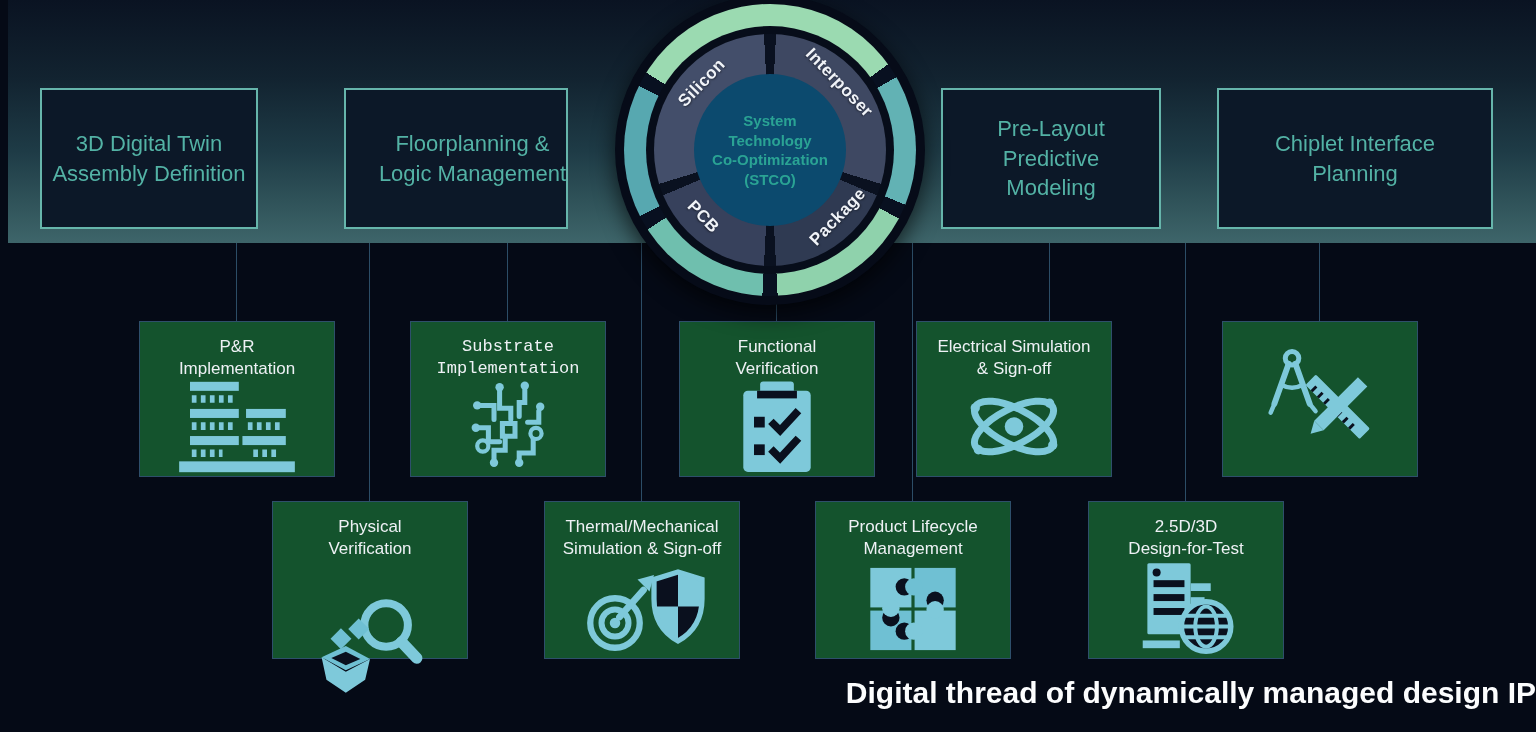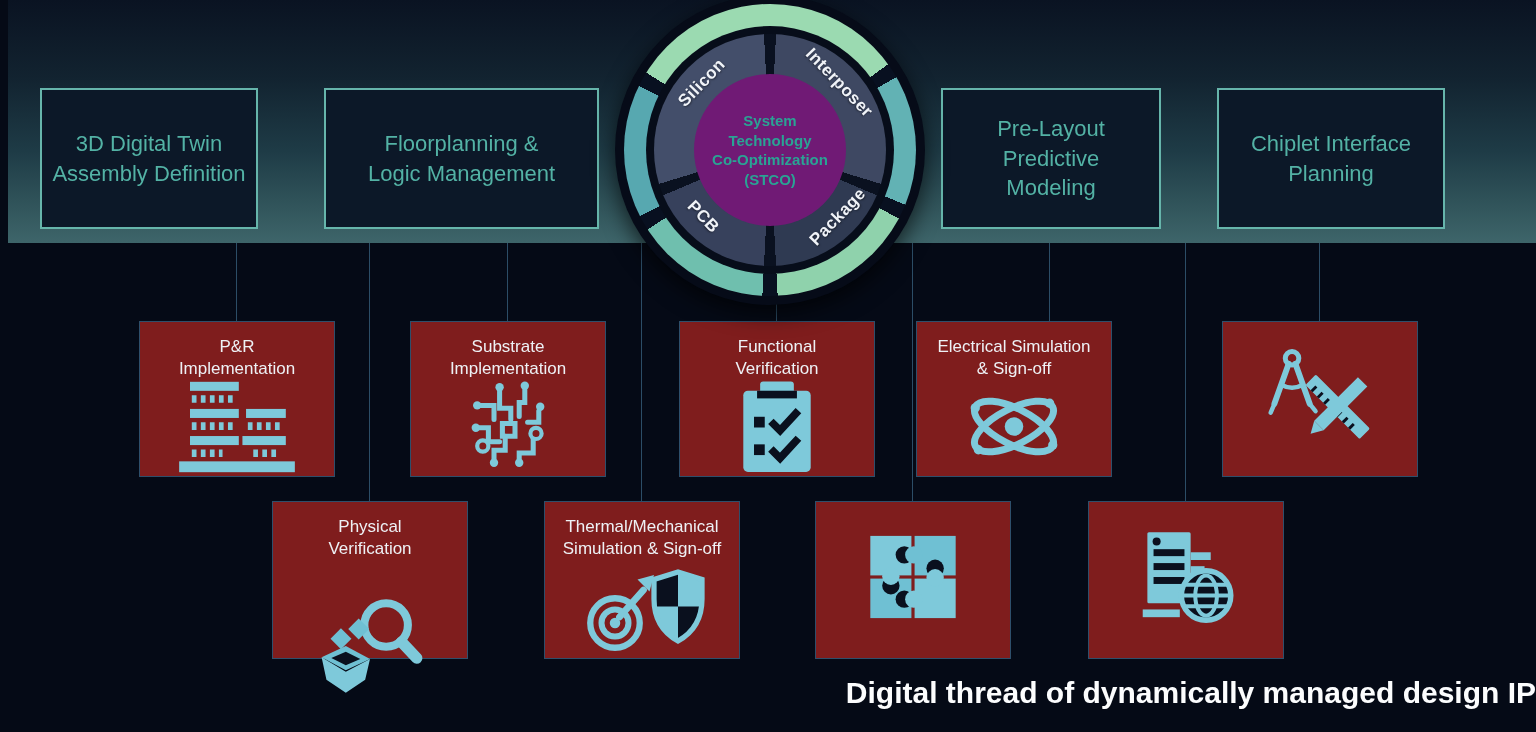--- a/index.html
+++ b/index.html
@@ -16,23 +16,23 @@
   }
   
   .stage-box {
     position:absolute; top:88px; height:141px; z-index:2;
     background:#0c1828; border:2px solid #66b5ab;
     display:flex; align-items:center; justify-content:center;
     text-align:center; color:#53b2a5; font-size:22px; line-height:1.35;
     white-space:pre-line;
   }
   .stage-1 { left:40px;   width:218px; }
-  .stage-2 { left:324px;  width:275px; }
+  .stage-2 { left:344px;  width:224px;justify-content:flex-end; }
   .stage-3 { left:941px;  width:220px; }
-  .stage-4 { left:1217px; width:228px; }
+  .stage-4 { left:1217px; width:276px; }
   
   .vline { position:absolute; top:243px; width:1px; background:#2c4d66; z-index:1; }
   
   .wheel { position:absolute; left:615px; top:-5px; width:310px; height:310px; z-index:3; }
   .wheel .halo   { position:absolute; inset:0; border-radius:50%; background:#060b18;
                    box-shadow:0 8px 22px rgba(0,0,0,.65); }
   .wheel .ring   { position:absolute; inset:9px; border-radius:50%;
     background:conic-gradient(from -58deg,
       #9bdab1 0deg 112deg, #081020 112deg 118deg,
       #62b2b4 118deg 170deg, #081020 170deg 176deg,
@@ -41,46 +41,46 @@
       #57a8b0 301deg 354deg, #081020 354deg 360deg); }
   .wheel .ring-hole { position:absolute; inset:31px; border-radius:50%; background:#070d1a; }
   .wheel .slate  { position:absolute; inset:39px; border-radius:50%;
     background:conic-gradient(from 0deg,
       #0a1120 0deg 3deg,   #3e4862 3deg 107deg,
       #0a1120 107deg 113deg, #2f3a52 113deg 177deg,
       #0a1120 177deg 183deg, #37415c 183deg 247deg,
       #0a1120 247deg 253deg, #434e6a 253deg 357deg,
       #0a1120 357deg 360deg); }
   .wheel .hub {
-    position:absolute; inset:79px; border-radius:50%; background:#701a75;
+    position:absolute; inset:79px; border-radius:50%; background:#0c4a6e;
     display:flex; align-items:center; justify-content:center; text-align:center;
     color:#2aa394; font-weight:bold; font-size:15px; line-height:1.3; white-space:pre-line;
   }
   .seg-label {
     position:absolute; color:#f0f3f8; font-weight:bold; font-size:17px;
     letter-spacing:.5px; text-shadow:0 1px 2px rgba(0,0,0,.5); z-index:4;
   }
   .seg-silicon    { left:87px;  top:88px;  transform:translate(-50%,-50%) rotate(-46deg); }
   .seg-interposer { left:224px; top:88px;  transform:translate(-50%,-50%) rotate(46deg); }
   .seg-package    { left:223px; top:222px; transform:translate(-50%,-50%) rotate(-46deg); }
   .seg-pcb        { left:88px;  top:222px; transform:translate(-50%,-50%) rotate(46deg); }
   
   .node-box {
     position:absolute; width:196px; z-index:2;
-    background:#7f1d1d; border:1px solid #2e4f6b;
+    background:#14532d; border:1px solid #2e4f6b;
     display:flex; flex-direction:column; align-items:center;
   }
   .mid-row    { top:321px; height:156px; }
   .bottom-row { top:501px; height:158px; }
   .node-label {
     padding-top:14px; text-align:center; color:#eef1f5;
     font-size:17px; line-height:1.3; white-space:pre-line;
   }
   .icon-area { flex:1; display:flex; align-items:center; justify-content:center; padding-bottom:6px; }
-  .m1 { left:139px; }  .m2 { left:410px; }  .m3 { left:679px; }  .m4 { left:916px; }  .m5 { left:1222px; }
+  .m1 { left:139px; }  .m2 { left:410px;font-family:Liberation Mono, monospace; }  .m3 { left:679px; }  .m4 { left:916px; }  .m5 { left:1222px; }
   .b1 { left:272px;gap:36px; }  .b2 { left:544px; }  .b3 { left:815px; }  .b4 { left:1088px; }
   
   .footer-title {
     position:absolute; left:0; right:0; top:676px; z-index:2;
     text-align:right; color:#fcfdfe; font-weight:bold; font-size:30px;
   }
 </style>
 </head>
 <body>
 
@@ -282,39 +282,43 @@
         <rect x="48" y="6" width="36" height="50" fill="#7ec9da"></rect>
         <rect x="48" y="6" width="18" height="25" fill="#0a101e"></rect>
         <rect x="66" y="31" width="18" height="25" fill="#0a101e"></rect>
       </g>
       <path d="M66 8 L82 13 V26 C82 40 75 49 66 54 C57 49 50 40 50 26 V13 Z" fill="none" stroke="#7ec9da" stroke-width="3.5"></path>
     </svg>
   </div>
 </div>
 
 <div class="node-box bottom-row b3">
+  <div class="node-label">Product Lifecycle
+Management</div>
   <div class="icon-area">
     <svg viewBox="0 0 62 62" width="98" height="98">
       <rect x="4" y="5" width="26" height="25" fill="#7ec9da"></rect>
       <rect x="32" y="5" width="26" height="25" fill="#6fc0d3"></rect>
       <rect x="4" y="32" width="26" height="25" fill="#6fc0d3"></rect>
       <rect x="32" y="32" width="26" height="25" fill="#7ec9da"></rect>
       <circle cx="25.5" cy="17" r="5.5" fill="#0a101e"></circle>
       <circle cx="31.5" cy="17" r="5.5" fill="#6fc0d3"></circle>
       <circle cx="45" cy="25.5" r="5.5" fill="#0a101e"></circle>
       <circle cx="45" cy="31.5" r="5.5" fill="#7ec9da"></circle>
       <circle cx="25.5" cy="45" r="5.5" fill="#0a101e"></circle>
       <circle cx="31.5" cy="45" r="5.5" fill="#7ec9da"></circle>
       <circle cx="17" cy="36.5" r="5.5" fill="#0a101e"></circle>
       <circle cx="17" cy="30.5" r="5.5" fill="#7ec9da"></circle>
     </svg>
   </div>
 </div>
 
 <div class="node-box bottom-row b4">
+  <div class="node-label">2.5D/3D
+Design-for-Test</div>
   <div class="icon-area">
     <svg viewBox="0 0 66 62" width="102" height="96">
       <rect x="8" y="2" width="28" height="46" rx="1" fill="#7ec9da"></rect>
       <circle cx="14" cy="8" r="2.6" fill="#0a101e"></circle>
       <rect x="12" y="13" width="20" height="4.5" fill="#0a101e"></rect>
       <rect x="12" y="22" width="20" height="4.5" fill="#0a101e"></rect>
       <rect x="12" y="31" width="20" height="4.5" fill="#0a101e"></rect>
       <rect x="36" y="15" width="13" height="5" fill="#7ec9da"></rect>
       <rect x="36" y="24" width="9" height="5" fill="#7ec9da"></rect>
       <rect x="5" y="52" width="24" height="5" fill="#7ec9da"></rect>

